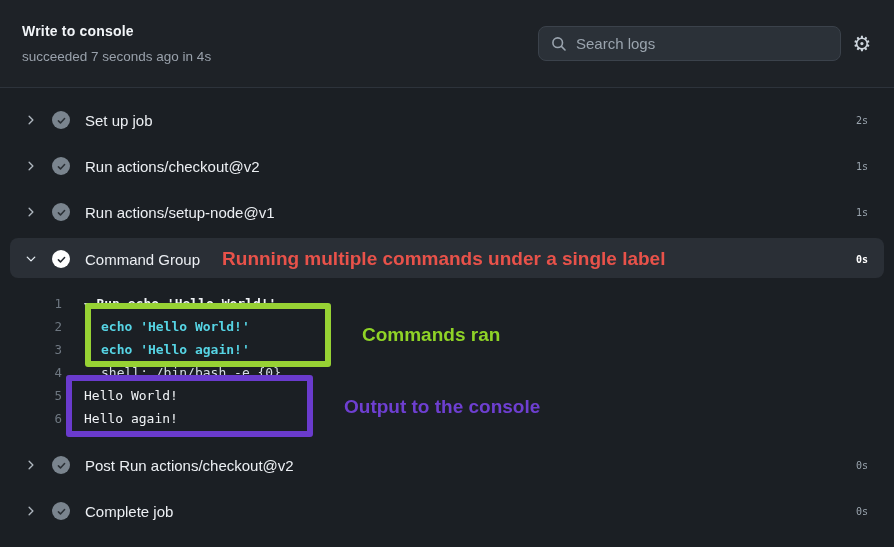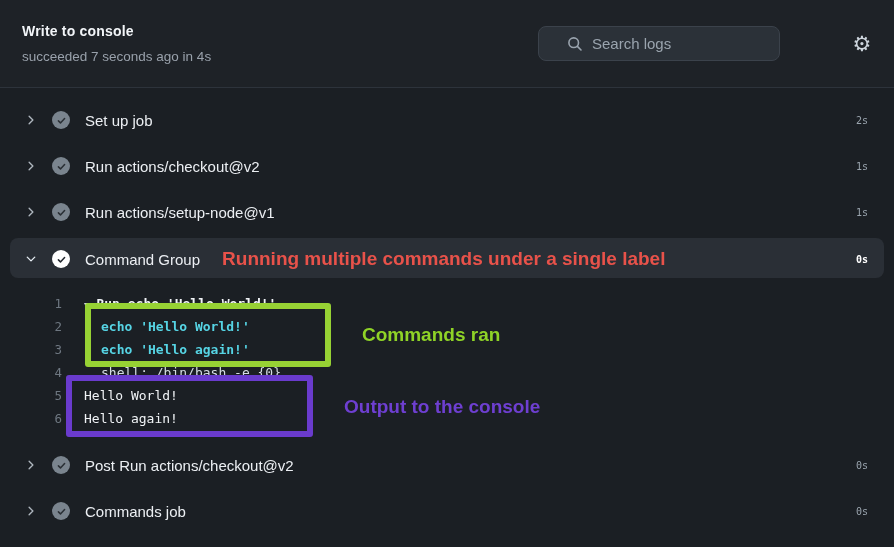--- a/index.html
+++ b/index.html
@@ -18,23 +18,23 @@
   }
   .job-title {
     position:absolute; left:22px; top:23px;
     font-size:14px; font-weight:bold; color:#f2f5f8; letter-spacing:.2px;
   }
   .job-subtitle {
     position:absolute; left:22px; top:49px;
     font-size:13.5px; color:#99a1ab;
   }
   .search-box {
-    position:absolute; left:538px; top:26px; width:242px; height:35px;
+    position:absolute; left:538px; top:26px; width:303px; height:35px;
     background:#2b3138; border:1px solid #3b424b; border-radius:8px;
-    display:flex; align-items:center; padding:0 28px; gap:9px;
+    display:flex; align-items:center; padding:0 12px; gap:9px;
   }
   .search-box svg { flex:0 0 auto; }
   .search-input {
     flex:1; background:transparent; border:none; outline:none;
     font-family:"Liberation Sans", sans-serif;
     font-size:15px; color:#e6edf3;
   }
   .search-input::placeholder { color:#9aa4ae; opacity:1; }
   .gear {
     position:absolute; left:848px; top:30px; width:28px; height:28px;
@@ -224,21 +224,21 @@
     <span class="chev">
       <svg width="12" height="12" viewBox="0 0 16 16">
           <path d="M5.5 3l5 5-5 5" stroke="#adb5bd" stroke-width="1.8" fill="none" stroke-linecap="round" stroke-linejoin="round"></path>
         </svg>
     </span>
     <span class="status gray">
       <svg width="11" height="11" viewBox="0 0 16 16">
           <path d="M3.5 8.5l3 3 6-6.5" stroke="#2a2f35" stroke-width="2.2" fill="none" stroke-linecap="round" stroke-linejoin="round"></path>
         </svg>
     </span>
-    <span class="step-label">Commands job</span>
+    <span class="step-label">Complete job</span>
     <span class="duration">0s</span>
   </div>
 
   <div class="anno-box green"></div>
   <div class="anno-box purple"></div>
   <div class="anno-label green">Commands ran</div>
   <div class="anno-label purple">Output to the console</div>
 
 </div>
 

